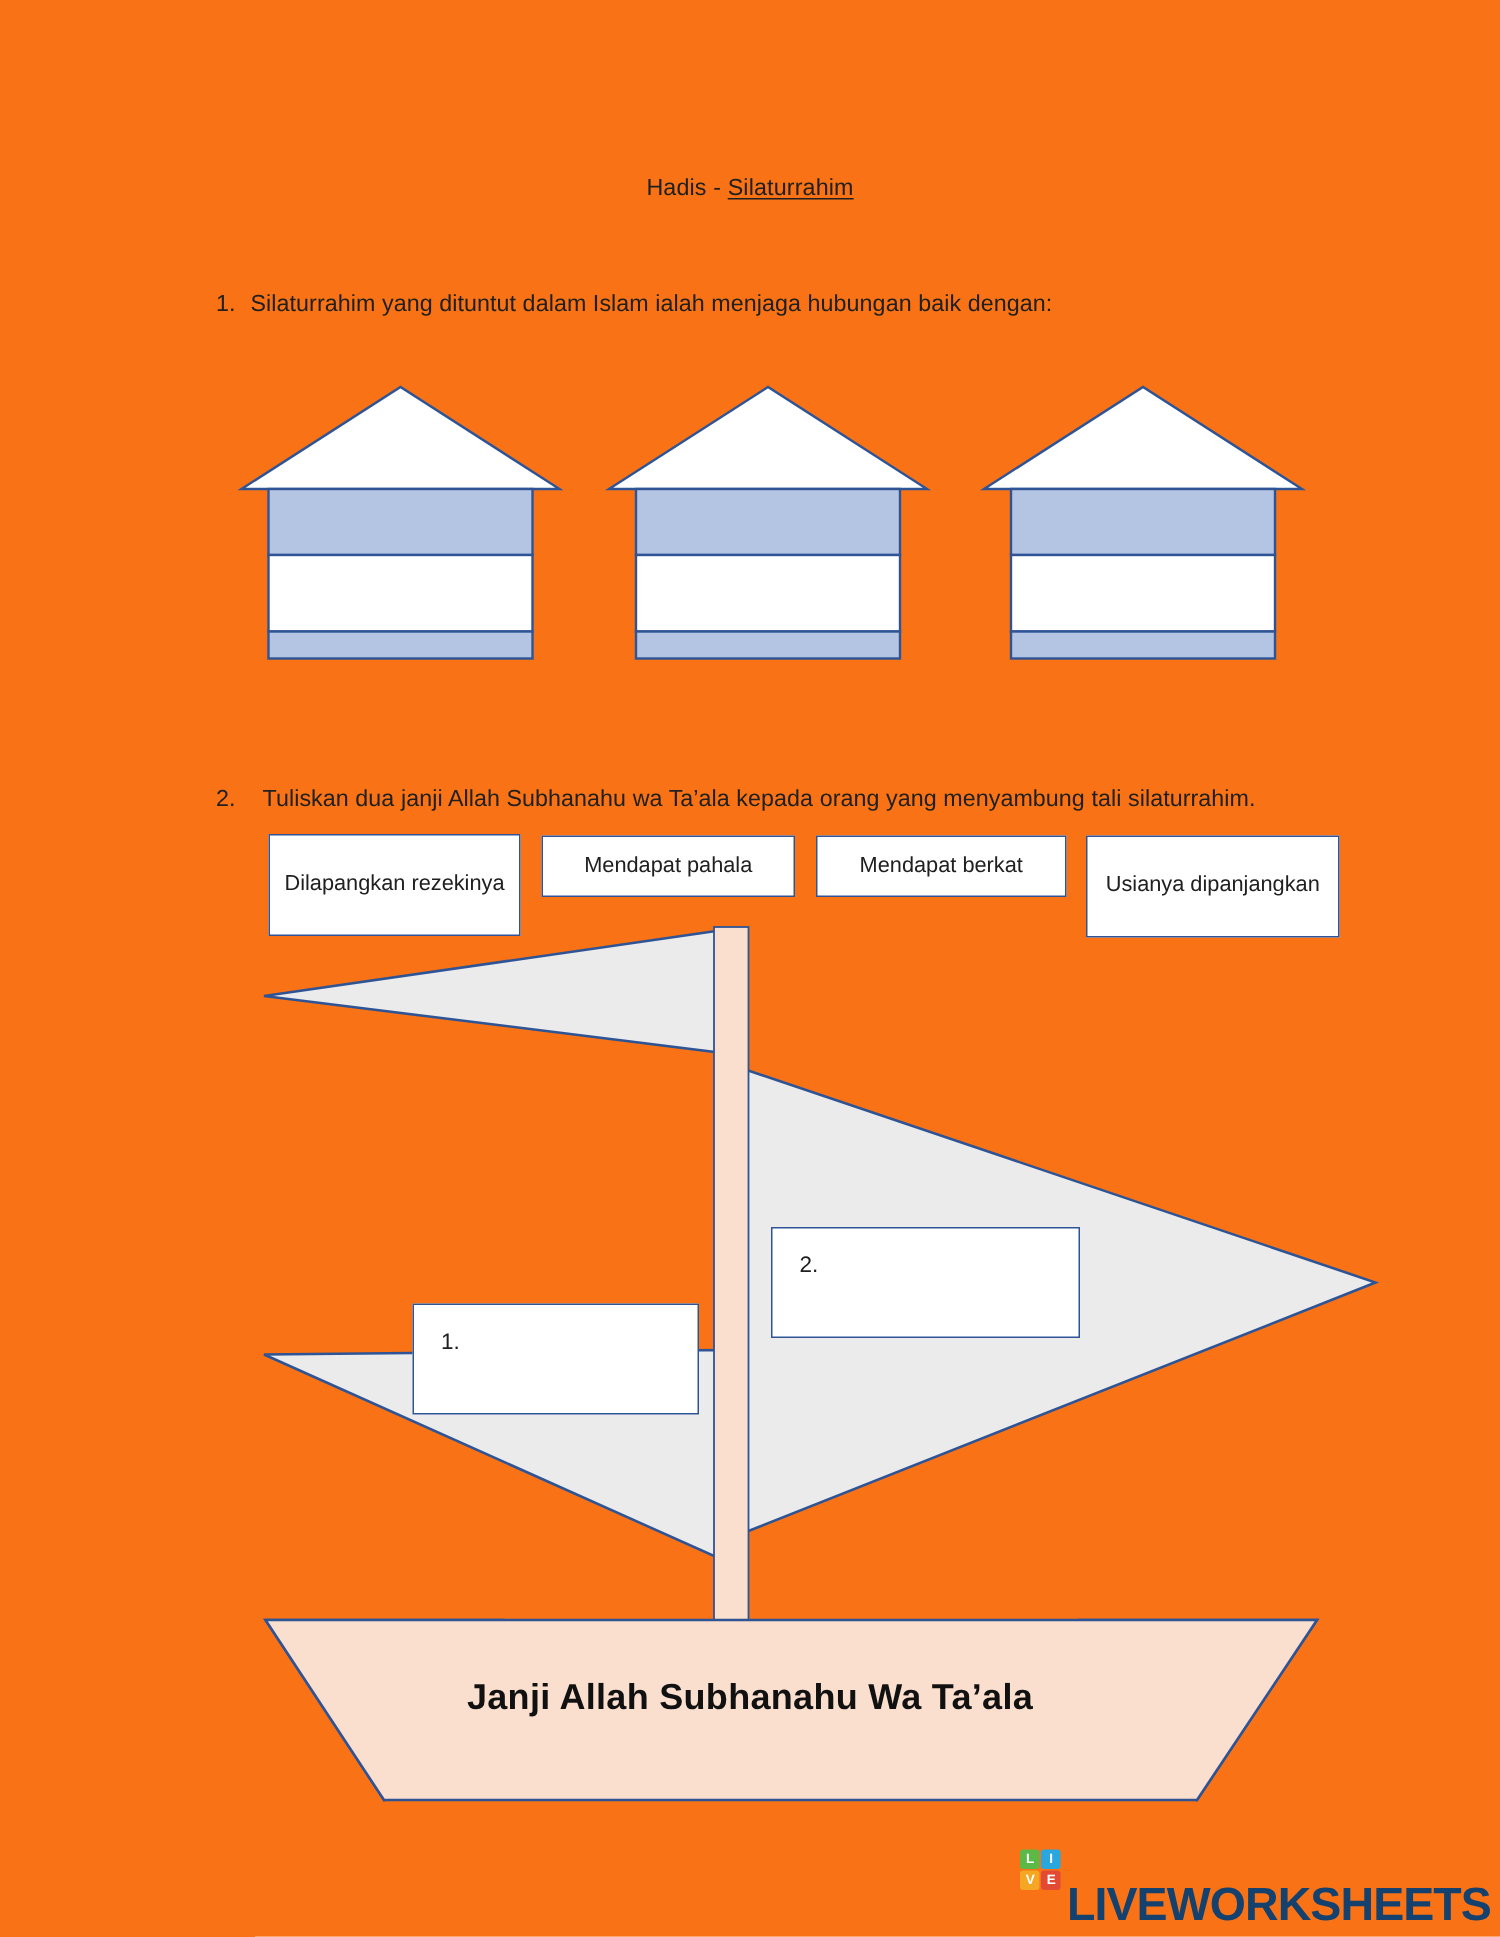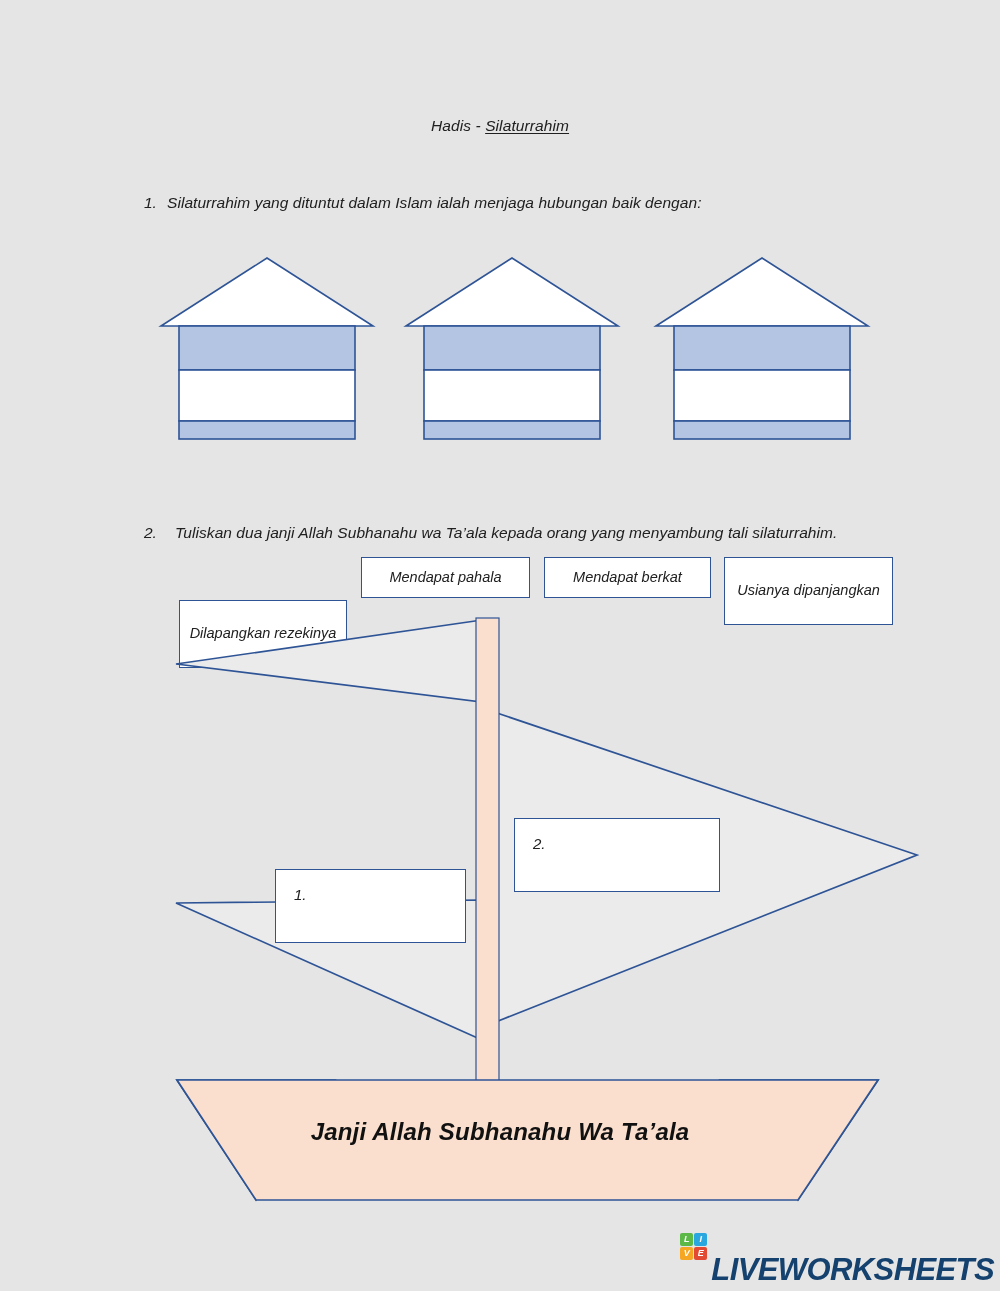--- a/index.html
+++ b/index.html
@@ -13,22 +13,21 @@
     height: 1291px;
     position: relative;
     font-family: "Liberation Sans", sans-serif;
     color: #1a1a1a;
     overflow: hidden;
   }
 
   .page {
     position: absolute;
     inset: 0;
-    background: #e5e5e5;
-    font-style: italic;
+    background: #f97316;
   }
 
   
   .title {
     position: absolute;
     top: 117px;
     left: 0;
     width: 1000px;
     text-align: center;
     font-size: 15.5px;
@@ -74,21 +73,21 @@
     background: #ffffff;
     display: flex;
     align-items: center;
     justify-content: center;
     text-align: center;
     font-size: 14.5px;
     line-height: 1.5;
     color: #202020;
     padding: 4px 6px;
   }
-  #option-0 { top: 556px; left: 179px;  width: 168px; height: 68px; margin-top: 44px; }
+  #option-0 { top: 556px; left: 179px;  width: 168px; height: 68px; }
   #option-1 { top: 557px; left: 361px;  width: 169px; height: 41px; }
   #option-2 { top: 557px; left: 544px;  width: 167px; height: 41px; }
   #option-3 { top: 557px; left: 724px;  width: 169px; height: 68px; }
 
   
   #boat {
     position: absolute;
     top: 610px;
     left: 150px;
     width: 790px;

